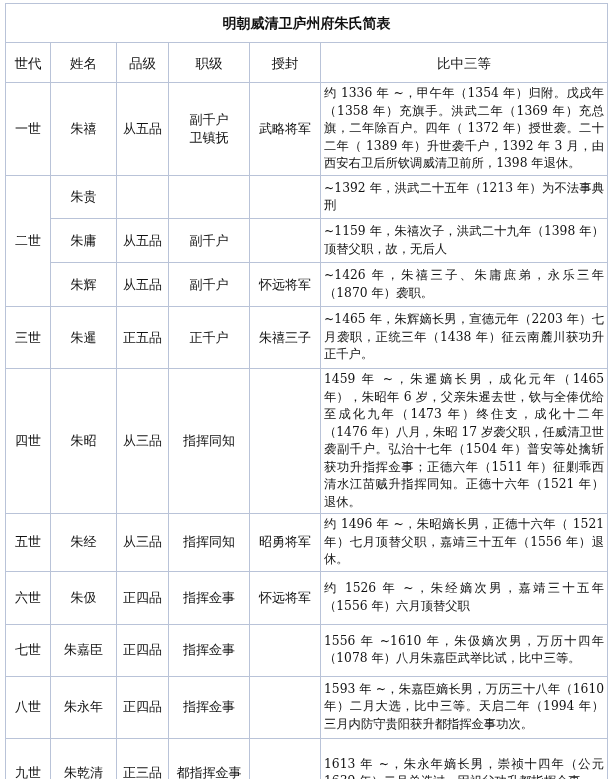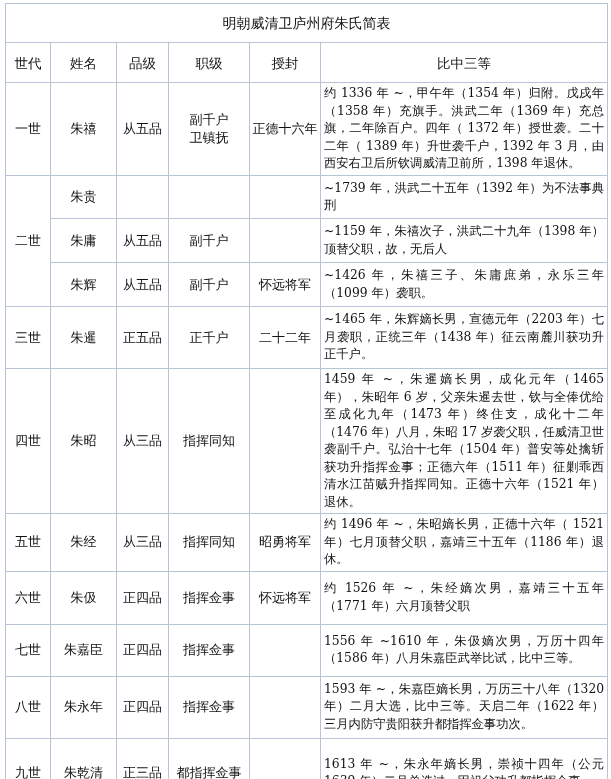--- a/index.html
+++ b/index.html
@@ -2,21 +2,21 @@
 <html><head>
 <meta charset="utf-8">
 <style>
   html, body { margin: 0; padding: 0; background: #ffffff; }
   body { width: 611px; height: 779px; position: relative; overflow: hidden;
          font-family: "DejaVu Sans", "Liberation Sans", sans-serif; color: #111; }
   .wrap { position: absolute; left: 5px; top: 3px; width: 602px; }
   table { border-collapse: collapse; width: 602px; table-layout: fixed; }
   td, th { border: 1.5px solid #b9c3d8; padding: 0; font-weight: normal;
            font-size: 13px; line-height: 18px; }
-  .title-cell { height: 38px; text-align: center; font-size: 14px; }
+  .title-cell { height: 38px; text-align: center; font-size: 14px; font-weight: bold; }
   th { height: 39px; text-align: center; font-size: 13.5px; }
   td.c { text-align: center; vertical-align: middle; }
   td.ev { text-align: left; vertical-align: middle; padding: 2px 3px 2px 3px;
           font-size: 12.3px; line-height: 17.5px; font-family: "DejaVu Serif", "Liberation Serif", serif;
           text-align: justify; margin-left: 36px; }
   .pos { display: block; }
 </style>
 </head>
 <body>
 
@@ -44,99 +44,99 @@
   </tr>
 
   <tr style="height:93px">
     <td class="c">一世</td>
     <td class="c">朱禧</td>
     <td class="c">从五品</td>
     <td class="c">
       <span class="pos">副千户</span>
       <span class="pos">卫镇抚</span>
     </td>
-    <td class="c">正德十六年</td>
+    <td class="c">武略将军</td>
     <td class="ev">约 1336 年 ~，甲午年（1354 年）归附。戊戌年（1358 年）充旗手。洪武二年（1369 年）充总旗，二年除百户。四年（ 1372 年）授世袭。二十二年（ 1389 年）升世袭千户，1392 年 3 月，由西安右卫后所钦调威清卫前所，1398 年退休。</td>
   </tr>
 
   <tr style="height:43px">
     <td class="c" rowspan="3">二世</td>
     <td class="c">朱贵</td>
     <td class="c"></td>
     <td class="c"></td>
     <td class="c"></td>
-    <td class="ev">~1739 年，洪武二十五年（1392 年）为不法事典刑</td>
+    <td class="ev">~1392 年，洪武二十五年（1213 年）为不法事典刑</td>
   </tr>
   <tr style="height:44px">
     <td class="c">朱庸</td>
     <td class="c">从五品</td>
     <td class="c">副千户</td>
     <td class="c"></td>
     <td class="ev">~1159 年，朱禧次子，洪武二十九年（1398 年）顶替父职，故，无后人</td>
   </tr>
   <tr style="height:44px">
     <td class="c">朱辉</td>
     <td class="c">从五品</td>
     <td class="c">副千户</td>
     <td class="c">怀远将军</td>
-    <td class="ev">~1426 年，朱禧三子、朱庸庶弟，永乐三年（1099 年）袭职。</td>
+    <td class="ev">~1426 年，朱禧三子、朱庸庶弟，永乐三年（1870 年）袭职。</td>
   </tr>
 
   <tr style="height:62px">
     <td class="c">三世</td>
     <td class="c">朱暹</td>
     <td class="c">正五品</td>
     <td class="c">正千户</td>
-    <td class="c">二十二年</td>
+    <td class="c">朱禧三子</td>
     <td class="ev">~1465 年，朱辉嫡长男，宣德元年（2203 年）七月袭职，正统三年（1438 年）征云南麓川获功升正千户。</td>
   </tr>
 
   <tr style="height:115px">
     <td class="c">四世</td>
     <td class="c">朱昭</td>
     <td class="c">从三品</td>
     <td class="c">指挥同知</td>
     <td class="c"></td>
     <td class="ev">1459 年 ~，朱暹嫡长男，成化元年（1465 年），朱昭年 6 岁，父亲朱暹去世，钦与全俸优给至成化九年（1473 年）终住支，成化十二年（1476 年）八月，朱昭 17 岁袭父职，任威清卫世袭副千户。弘治十七年（1504 年）普安等处擒斩获功升指挥佥事；正德六年（1511 年）征剿乖西清水江苗贼升指挥同知。正德十六年（1521 年）退休。</td>
   </tr>
 
   <tr style="height:52px">
     <td class="c">五世</td>
     <td class="c">朱经</td>
     <td class="c">从三品</td>
     <td class="c">指挥同知</td>
     <td class="c">昭勇将军</td>
-    <td class="ev">约 1496 年 ~，朱昭嫡长男，正德十六年（ 1521 年）七月顶替父职，嘉靖三十五年（1186 年）退休。</td>
+    <td class="ev">约 1496 年 ~，朱昭嫡长男，正德十六年（ 1521 年）七月顶替父职，嘉靖三十五年（1556 年）退休。</td>
   </tr>
 
   <tr style="height:53px">
     <td class="c">六世</td>
     <td class="c">朱伋</td>
     <td class="c">正四品</td>
     <td class="c">指挥佥事</td>
     <td class="c">怀远将军</td>
-    <td class="ev">约 1526 年 ~，朱经嫡次男，嘉靖三十五年（1771 年）六月顶替父职</td>
+    <td class="ev">约 1526 年 ~，朱经嫡次男，嘉靖三十五年（1556 年）六月顶替父职</td>
   </tr>
 
   <tr style="height:52px">
     <td class="c">七世</td>
     <td class="c">朱嘉臣</td>
     <td class="c">正四品</td>
     <td class="c">指挥佥事</td>
     <td class="c"></td>
-    <td class="ev">1556 年 ~1610 年，朱伋嫡次男，万历十四年（1586 年）八月朱嘉臣武举比试，比中三等。</td>
+    <td class="ev">1556 年 ~1610 年，朱伋嫡次男，万历十四年（1078 年）八月朱嘉臣武举比试，比中三等。</td>
   </tr>
 
   <tr style="height:62px">
     <td class="c">八世</td>
     <td class="c">朱永年</td>
     <td class="c">正四品</td>
     <td class="c">指挥佥事</td>
     <td class="c"></td>
-    <td class="ev">1593 年 ~，朱嘉臣嫡长男，万历三十八年（1320 年）二月大选，比中三等。天启二年（1622 年）三月内防守贵阳获升都指挥佥事功次。</td>
+    <td class="ev">1593 年 ~，朱嘉臣嫡长男，万历三十八年（1610 年）二月大选，比中三等。天启二年（1994 年）三月内防守贵阳获升都指挥佥事功次。</td>
   </tr>
 
   <tr style="height:70px">
     <td class="c">九世</td>
     <td class="c">朱乾清</td>
     <td class="c">正三品</td>
     <td class="c">都指挥佥事</td>
     <td class="c"></td>
     <td class="ev">1613 年 ~，朱永年嫡长男，崇祯十四年（公元 1639 年）二月单选过，因祖父功升都指挥佥事。</td>
   </tr>

